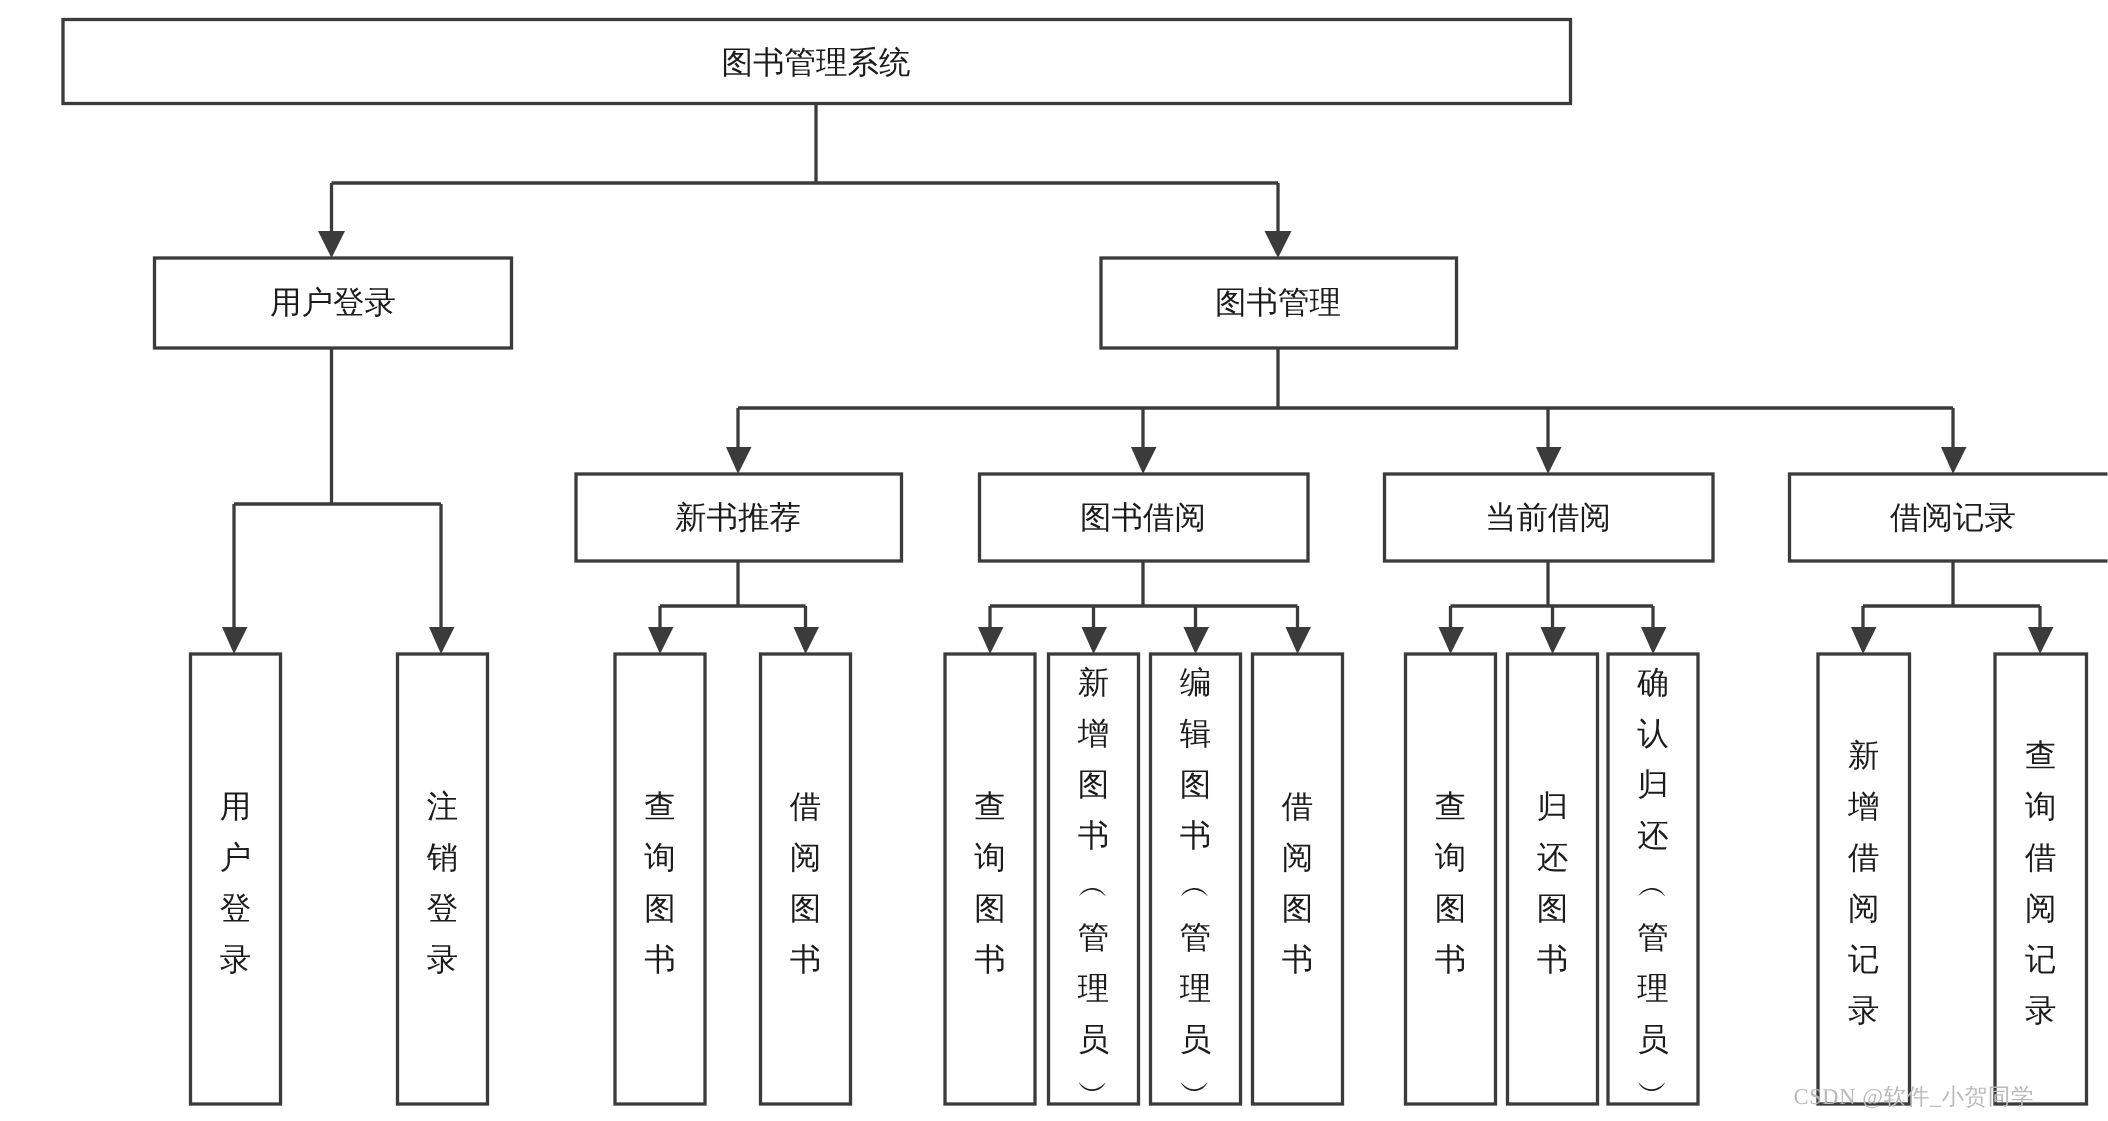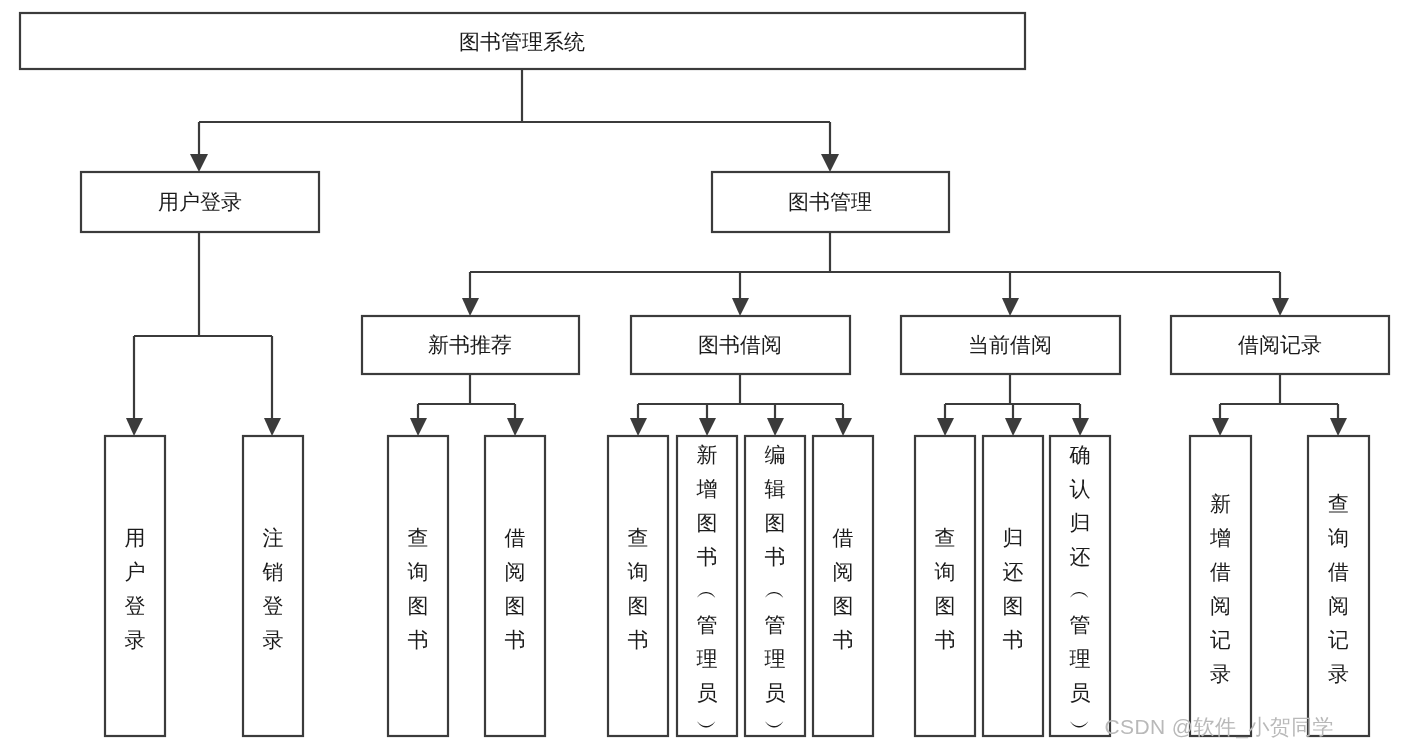--- a/index.html
+++ b/index.html
@@ -11,20 +11,21 @@
     width: 1405px;
     height: 747px;
     font-family: "DejaVu Sans", "Liberation Sans", sans-serif;
     overflow: hidden;
   }
   #diagram-root {
     position: relative;
     width: 1342px;
     height: 747px;
     background: #ffffff;
+    margin-left: 22px;
   }
   svg#chart-svg {
     position: absolute;
     left: 0;
     top: 0;
     width: 1405px;
     height: 747px;
     display: block;
   }
   .node-box {
@@ -52,22 +53,22 @@
     stroke-linecap: butt;
   }
   .arrow-head {
     fill: #3b3b3b;
     stroke: none;
   }
   .watermark {
     position: absolute;
     right: 8px;
     bottom: 6px;
-    font-family: Liberation Sans, sans-serif;
-    font-size: 21px;
+    font-family: Liberation Serif, serif;
+    font-size: 15px;
     color: #b9b9b9;
     letter-spacing: 0.4px;
     white-space: nowrap;
     user-select: none;
   }
 </style>
 </head>
 <body>
 
 <div id="diagram-root">

